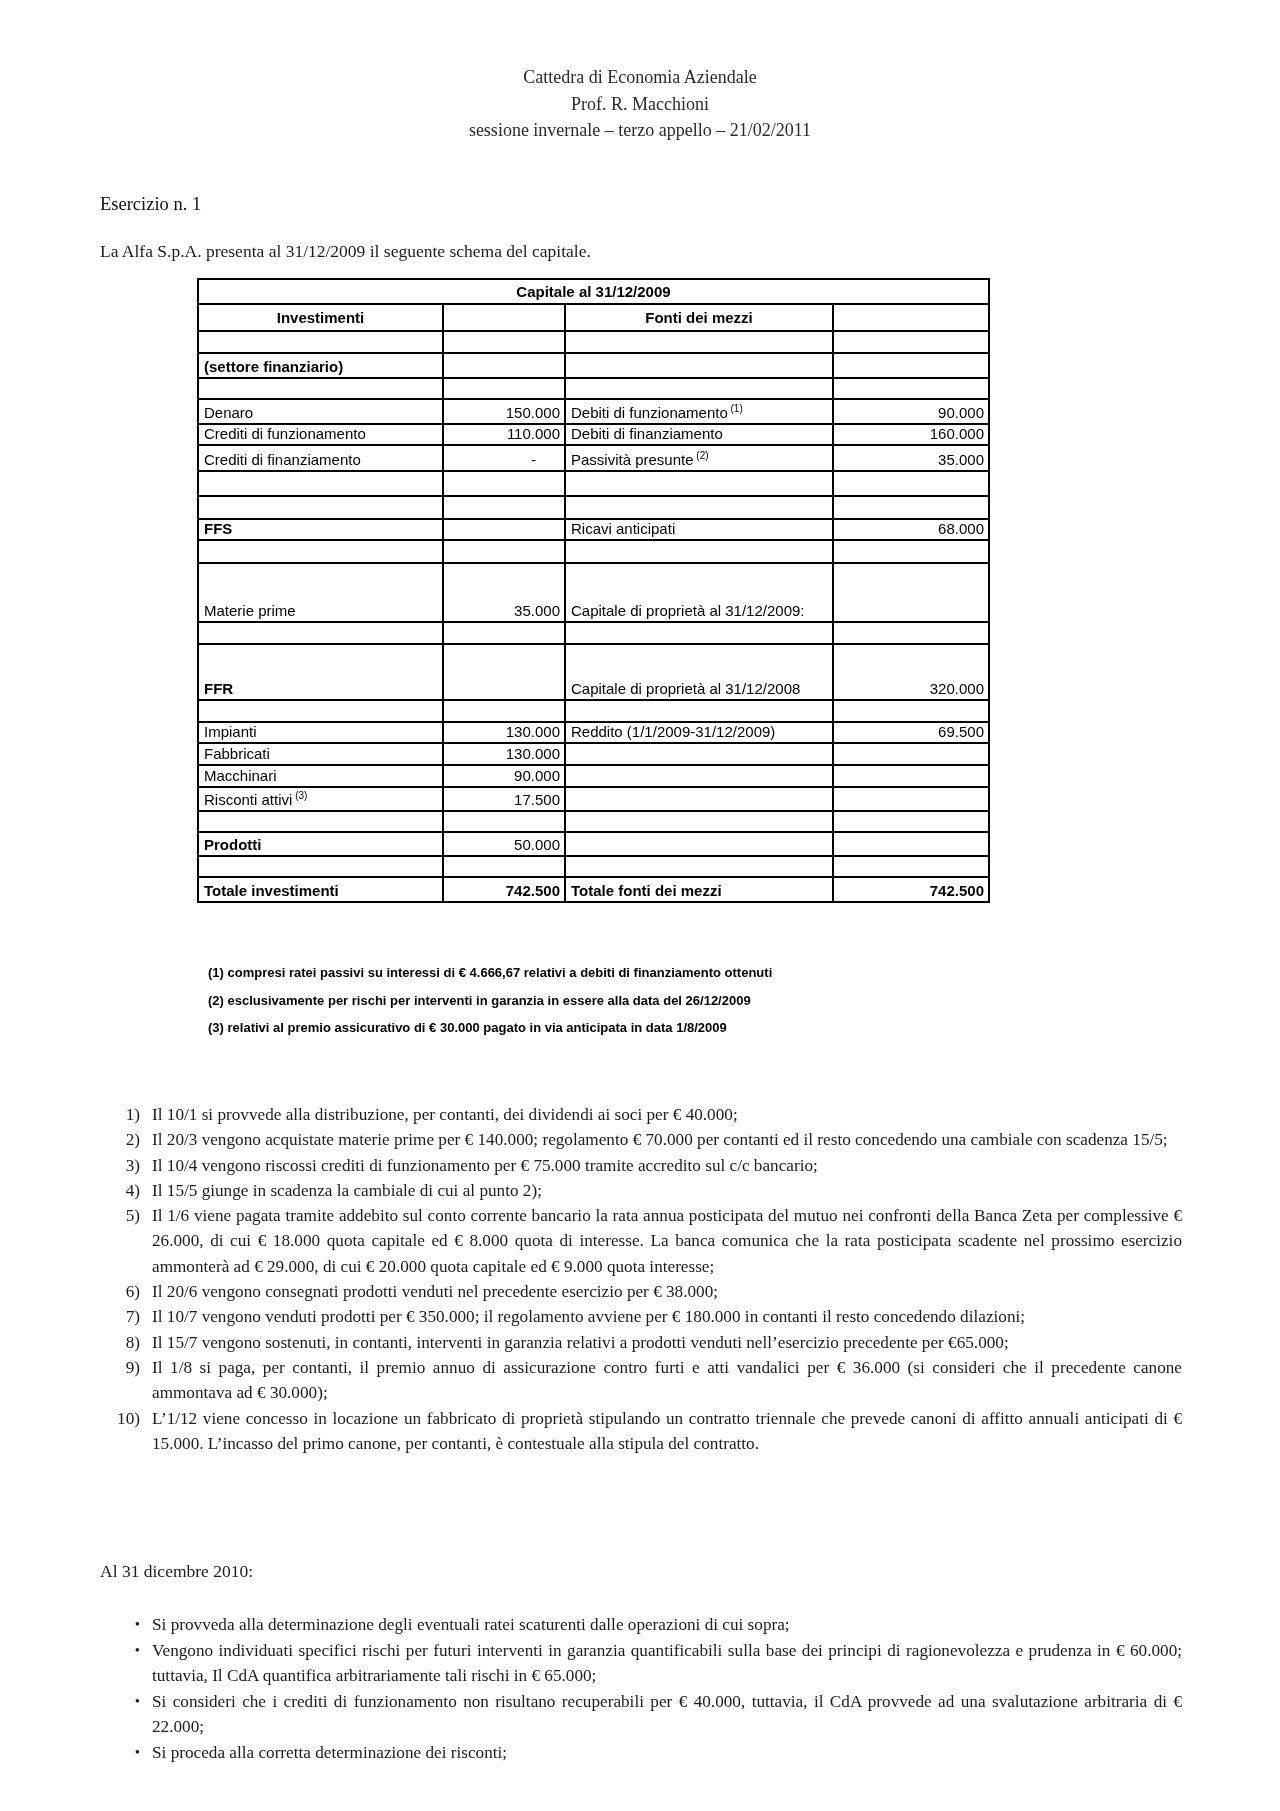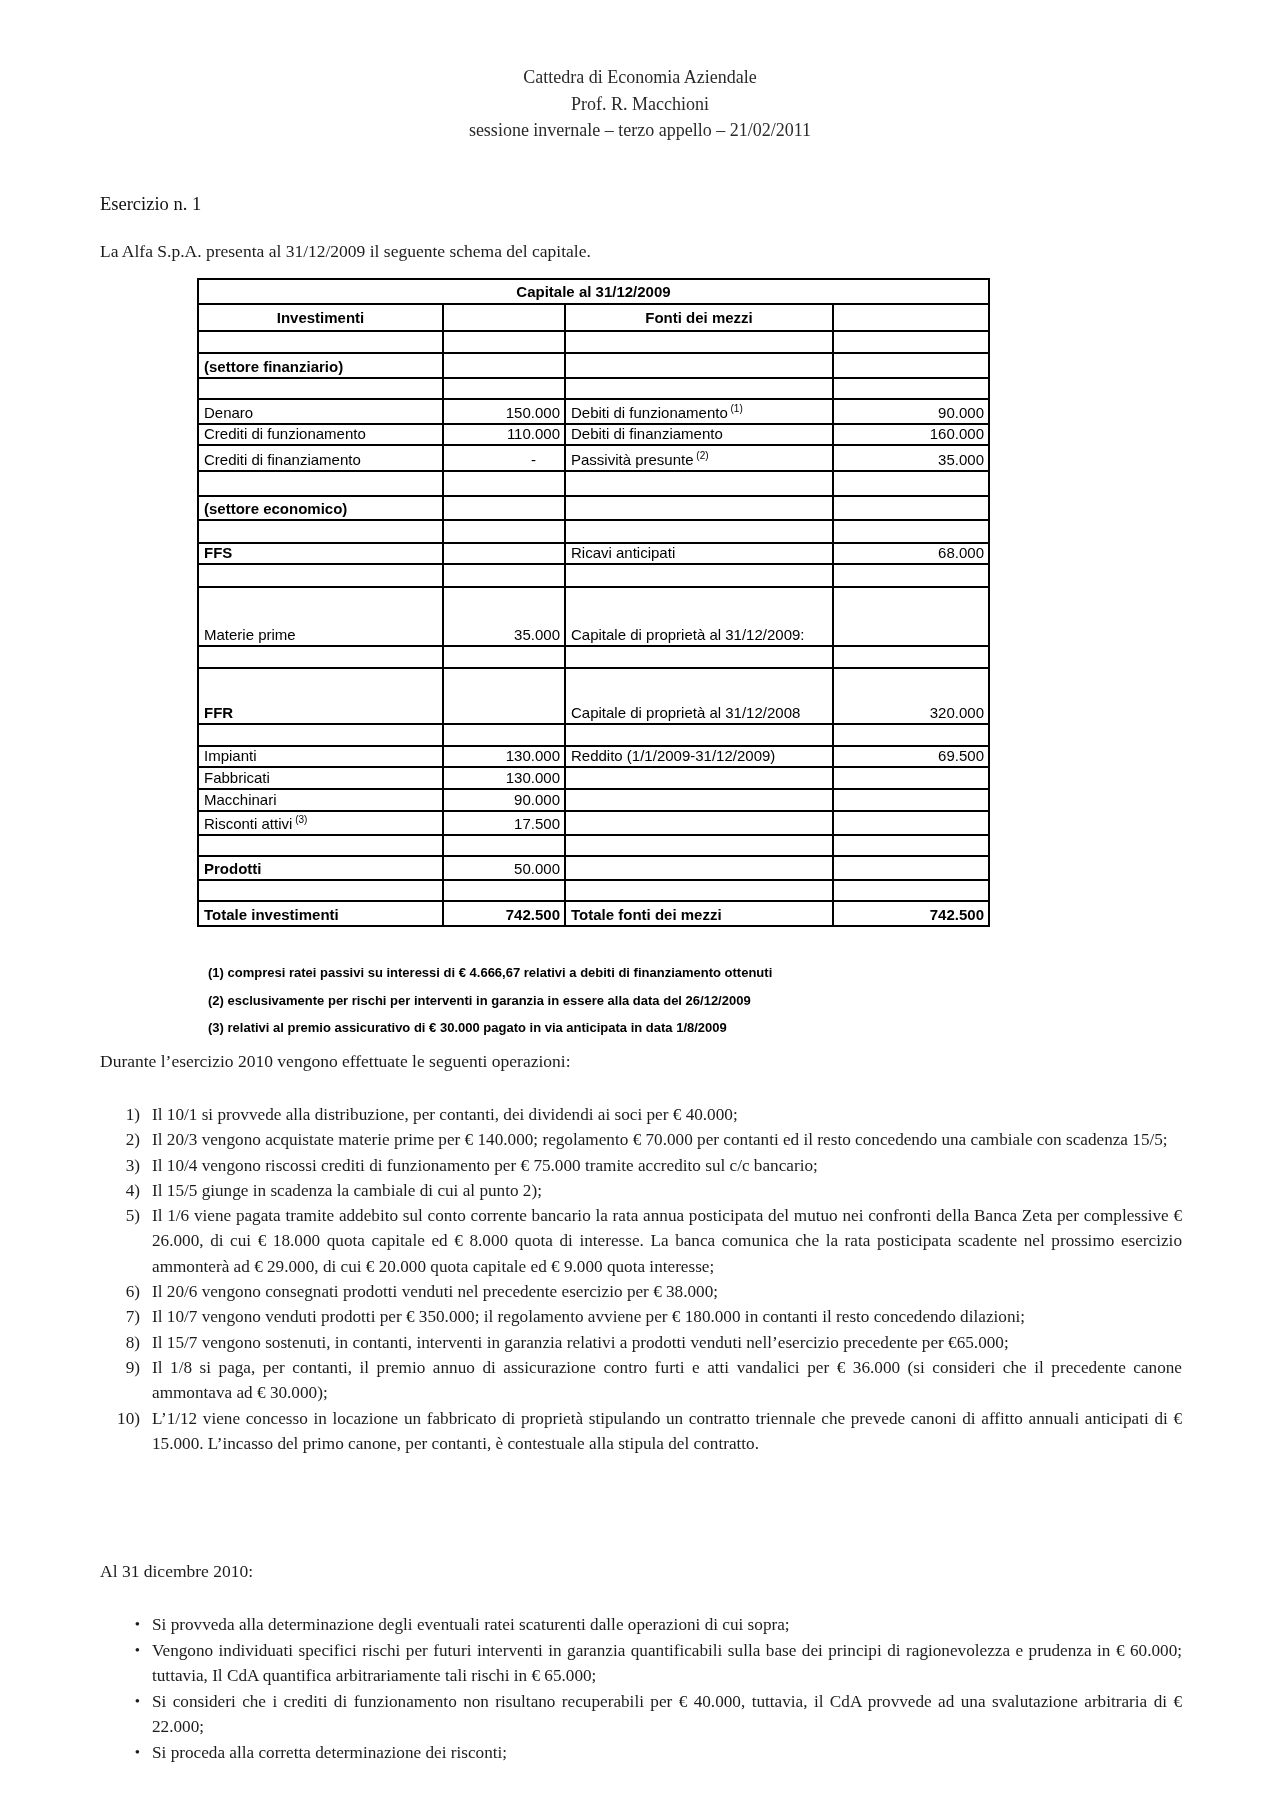--- a/index.html
+++ b/index.html
@@ -122,26 +122,20 @@
           <td class="val dashpad">-</td>
           <td>Passività presunte<span class="sup"> (2)</span></td>
           <td class="val">35.000</td>
         </tr>
         <tr style="height: 25px;">
           <td></td>
           <td class="val"></td>
           <td></td>
           <td class="val"></td>
         </tr>
-        <tr style="height: 24px;">
-          <td class="b">(settore economico)</td>
-          <td class="val"></td>
-          <td></td>
-          <td class="val"></td>
-        </tr>
         <tr style="height: 23px;">
           <td></td>
           <td class="val"></td>
           <td></td>
           <td class="val"></td>
         </tr>
         <tr style="height: 18px;">
           <td class="b">FFS</td>
           <td class="val"></td>
           <td>Ricavi anticipati</td>
@@ -227,21 +221,20 @@
         </tr>
       </tbody>
   </table>
 
   <div class="footnotes" id="footnotes">
       <div>(1) compresi ratei passivi su interessi di € 4.666,67 relativi a debiti di finanziamento ottenuti</div>
       <div>(2) esclusivamente per rischi per interventi in garanzia in essere alla data del 26/12/2009</div>
       <div>(3) relativi al premio assicurativo di € 30.000 pagato in via anticipata in data 1/8/2009</div>
     </div>
 
-  <div class="durante">Durante l’esercizio 2010 vengono effettuate le seguenti operazioni:</div>
 
   <div class="ops" id="ops">
       <div class="op">
         <div class="num">1)</div>
         <div class="txt">Il 10/1 si provvede alla distribuzione, per contanti, dei dividendi ai soci per € 40.000;</div>
       </div>
       <div class="op">
         <div class="num">2)</div>
         <div class="txt">Il 20/3 vengono acquistate materie prime per € 140.000; regolamento € 70.000 per contanti ed il resto concedendo una cambiale con scadenza 15/5;</div>
       </div>

